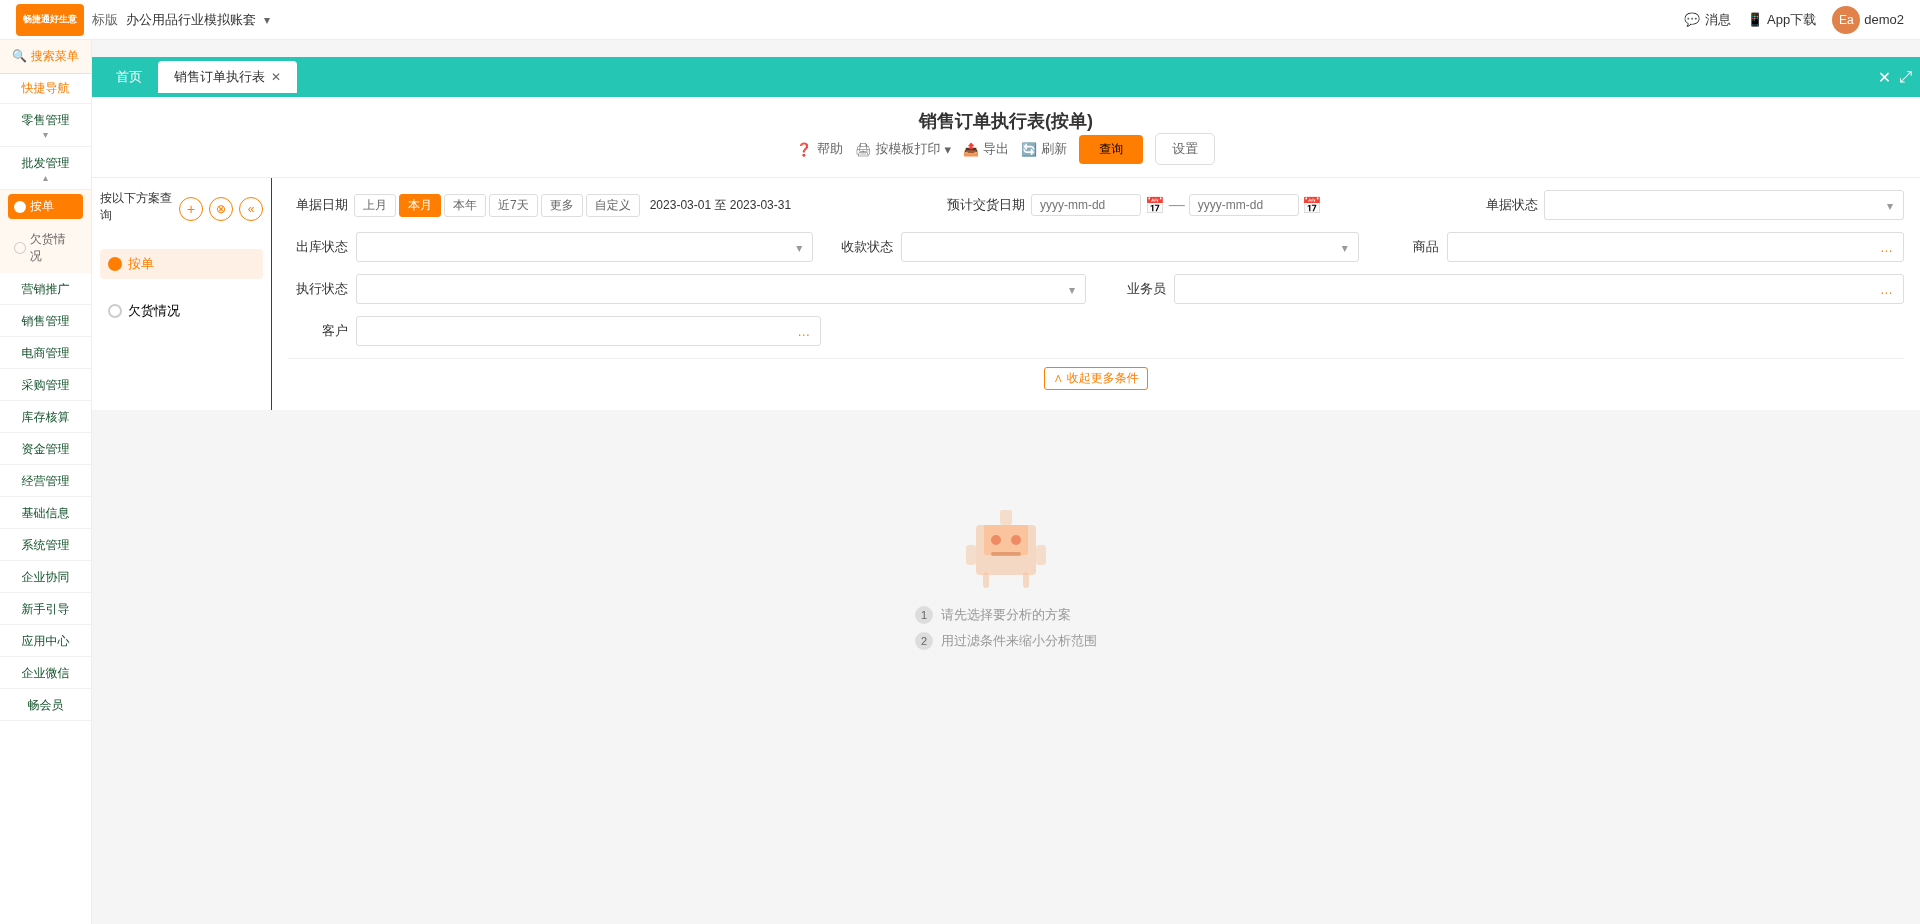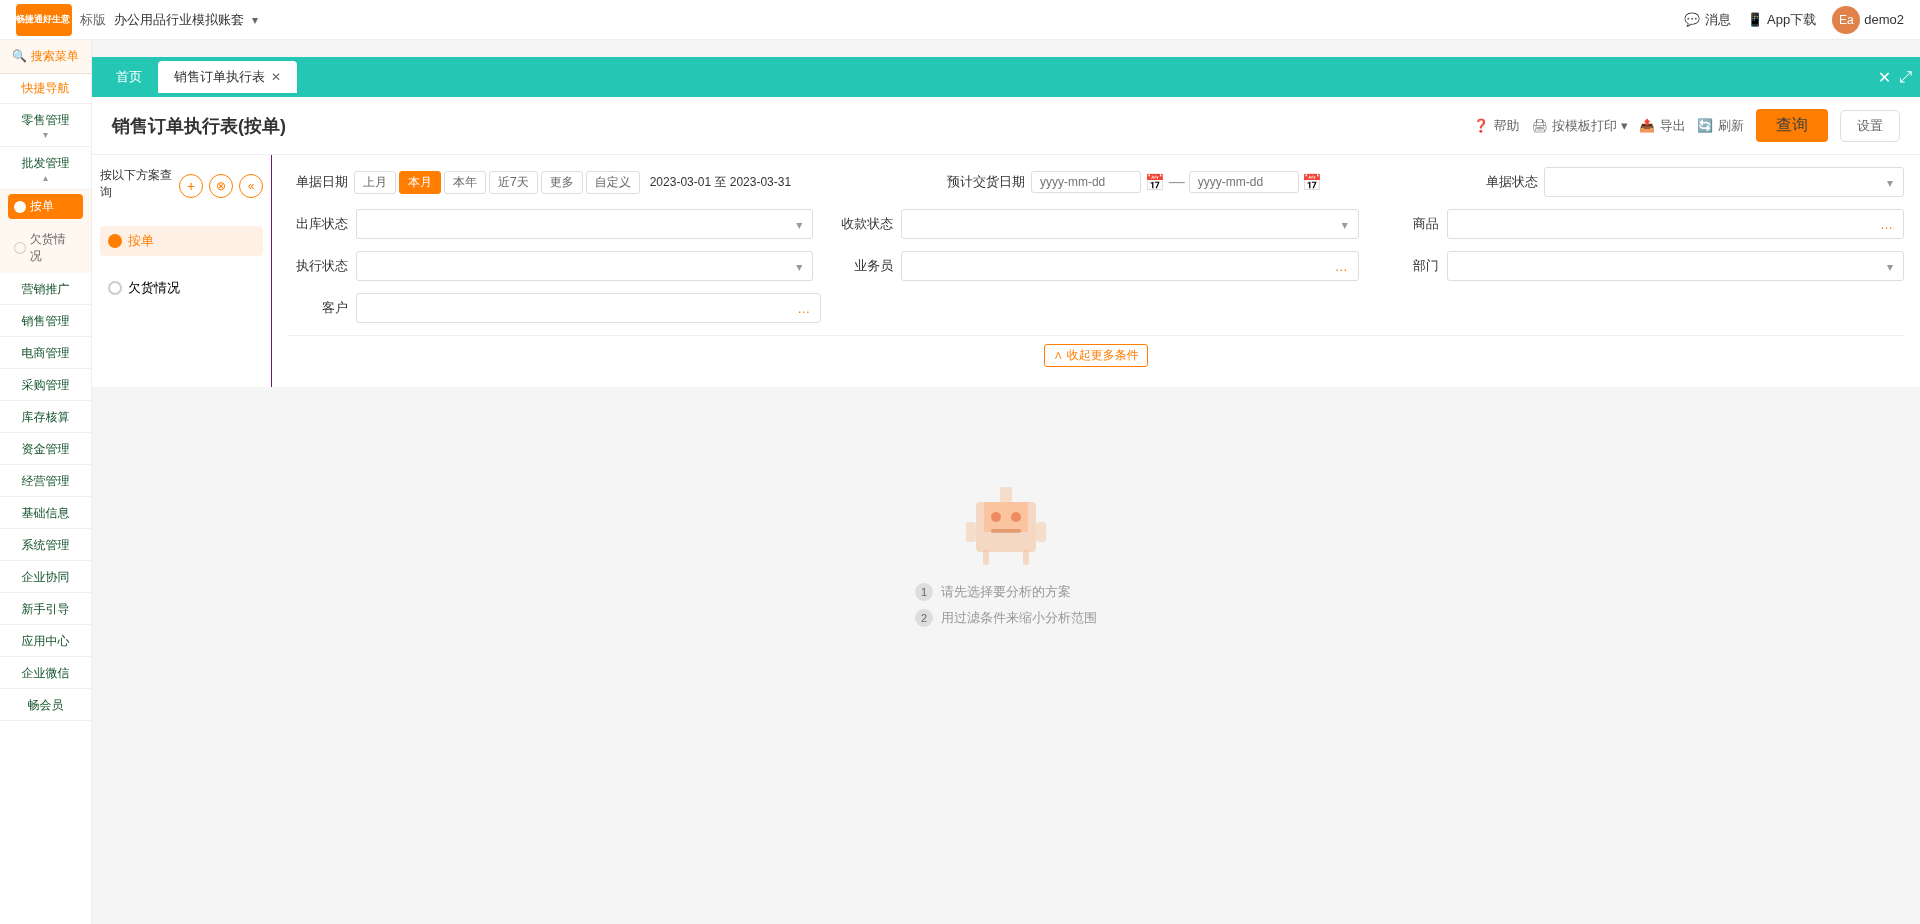--- a/index.html
+++ b/index.html
@@ -10,21 +10,21 @@
       background: #fff;
       height: 40px;
       display: flex;
       align-items: center;
       justify-content: space-between;
       padding: 0 16px;
       border-bottom: 1px solid #eee;
       flex-shrink: 0;
     }
     .top-bar-left { display: flex; align-items: center; gap: 8px; }
-    .top-bar-logo { width: 56px; height: 32px; background: #ff7d00; border-radius: 4px; display: flex; align-items: center; color: #fff; font-size: 11px; font-weight: bold; }
+    .top-bar-logo { width: 68px; height: 32px; background: #ff7d00; border-radius: 4px; display: flex; align-items: center; justify-content: center; color: #fff; font-size: 11px; font-weight: bold; }
     .top-bar-title { font-size: 13px; color: #666; }
     .top-bar-dropdown { color: #666; font-size: 12px; cursor: pointer; }
     .top-bar-right { display: flex; align-items: center; gap: 16px; font-size: 13px; color: #333; }
     .top-bar-right-item { display: flex; align-items: center; gap: 4px; cursor: pointer; }
     .avatar { width: 28px; height: 28px; border-radius: 50%; background: #e0824a; display: flex; align-items: center; justify-content: center; color: #fff; font-size: 12px; }
 
     
     .main-layout { display: flex; flex: 1; overflow: hidden; }
 
     
@@ -102,34 +102,35 @@
       background: #f5f5f5;
     }
 
     .page-header {
       background: #fff;
       padding: 12px 20px;
       display: flex;
       align-items: center;
       justify-content: space-between;
       border-bottom: 1px solid #eee;
+      flex-direction: column;
     }
     .page-title { font-size: 18px; font-weight: bold; color: #333; }
     .page-actions { display: flex; align-items: center; gap: 12px; }
     .action-btn {
       display: flex; align-items: center; gap: 4px;
       font-size: 13px; color: #666; cursor: pointer;
     }
     .btn-primary {
       background: #ff7d00;
-      color: #404040;
+      color: #000000;
       border: none;
       padding: 6px 20px;
       border-radius: 4px;
-      font-size: 16px;
+      font-size: 12px;
       cursor: pointer;
     }
     .btn-default {
       background: #fff;
       color: #666;
       border: 1px solid #ddd;
       padding: 6px 16px;
       border-radius: 5px;
       font-size: 13px;
       cursor: pointer;
@@ -484,27 +485,20 @@
               <div class="filter-control">
                 <span></span>
                 <span class="chevron-down"></span>
               </div>
             </div>
             <div class="filter-field">
               <span class="filter-field-label">业务员</span>
               <div class="filter-control">
                 <span></span>
                 <span style="color:#ff7d00;cursor:pointer;">…</span>
-              </div>
-            </div>
-            <div class="filter-field">
-              <span class="filter-field-label">部门</span>
-              <div class="filter-control">
-                <span></span>
-                <span class="chevron-down"></span>
               </div>
             </div>
           </div>
 
           <div class="filter-grid-row">
             <div class="filter-field" style="max-width:33%;">
               <span class="filter-field-label">客户</span>
               <div class="filter-control">
                 <span></span>
                 <span style="color:#ff7d00;cursor:pointer;">…</span>

